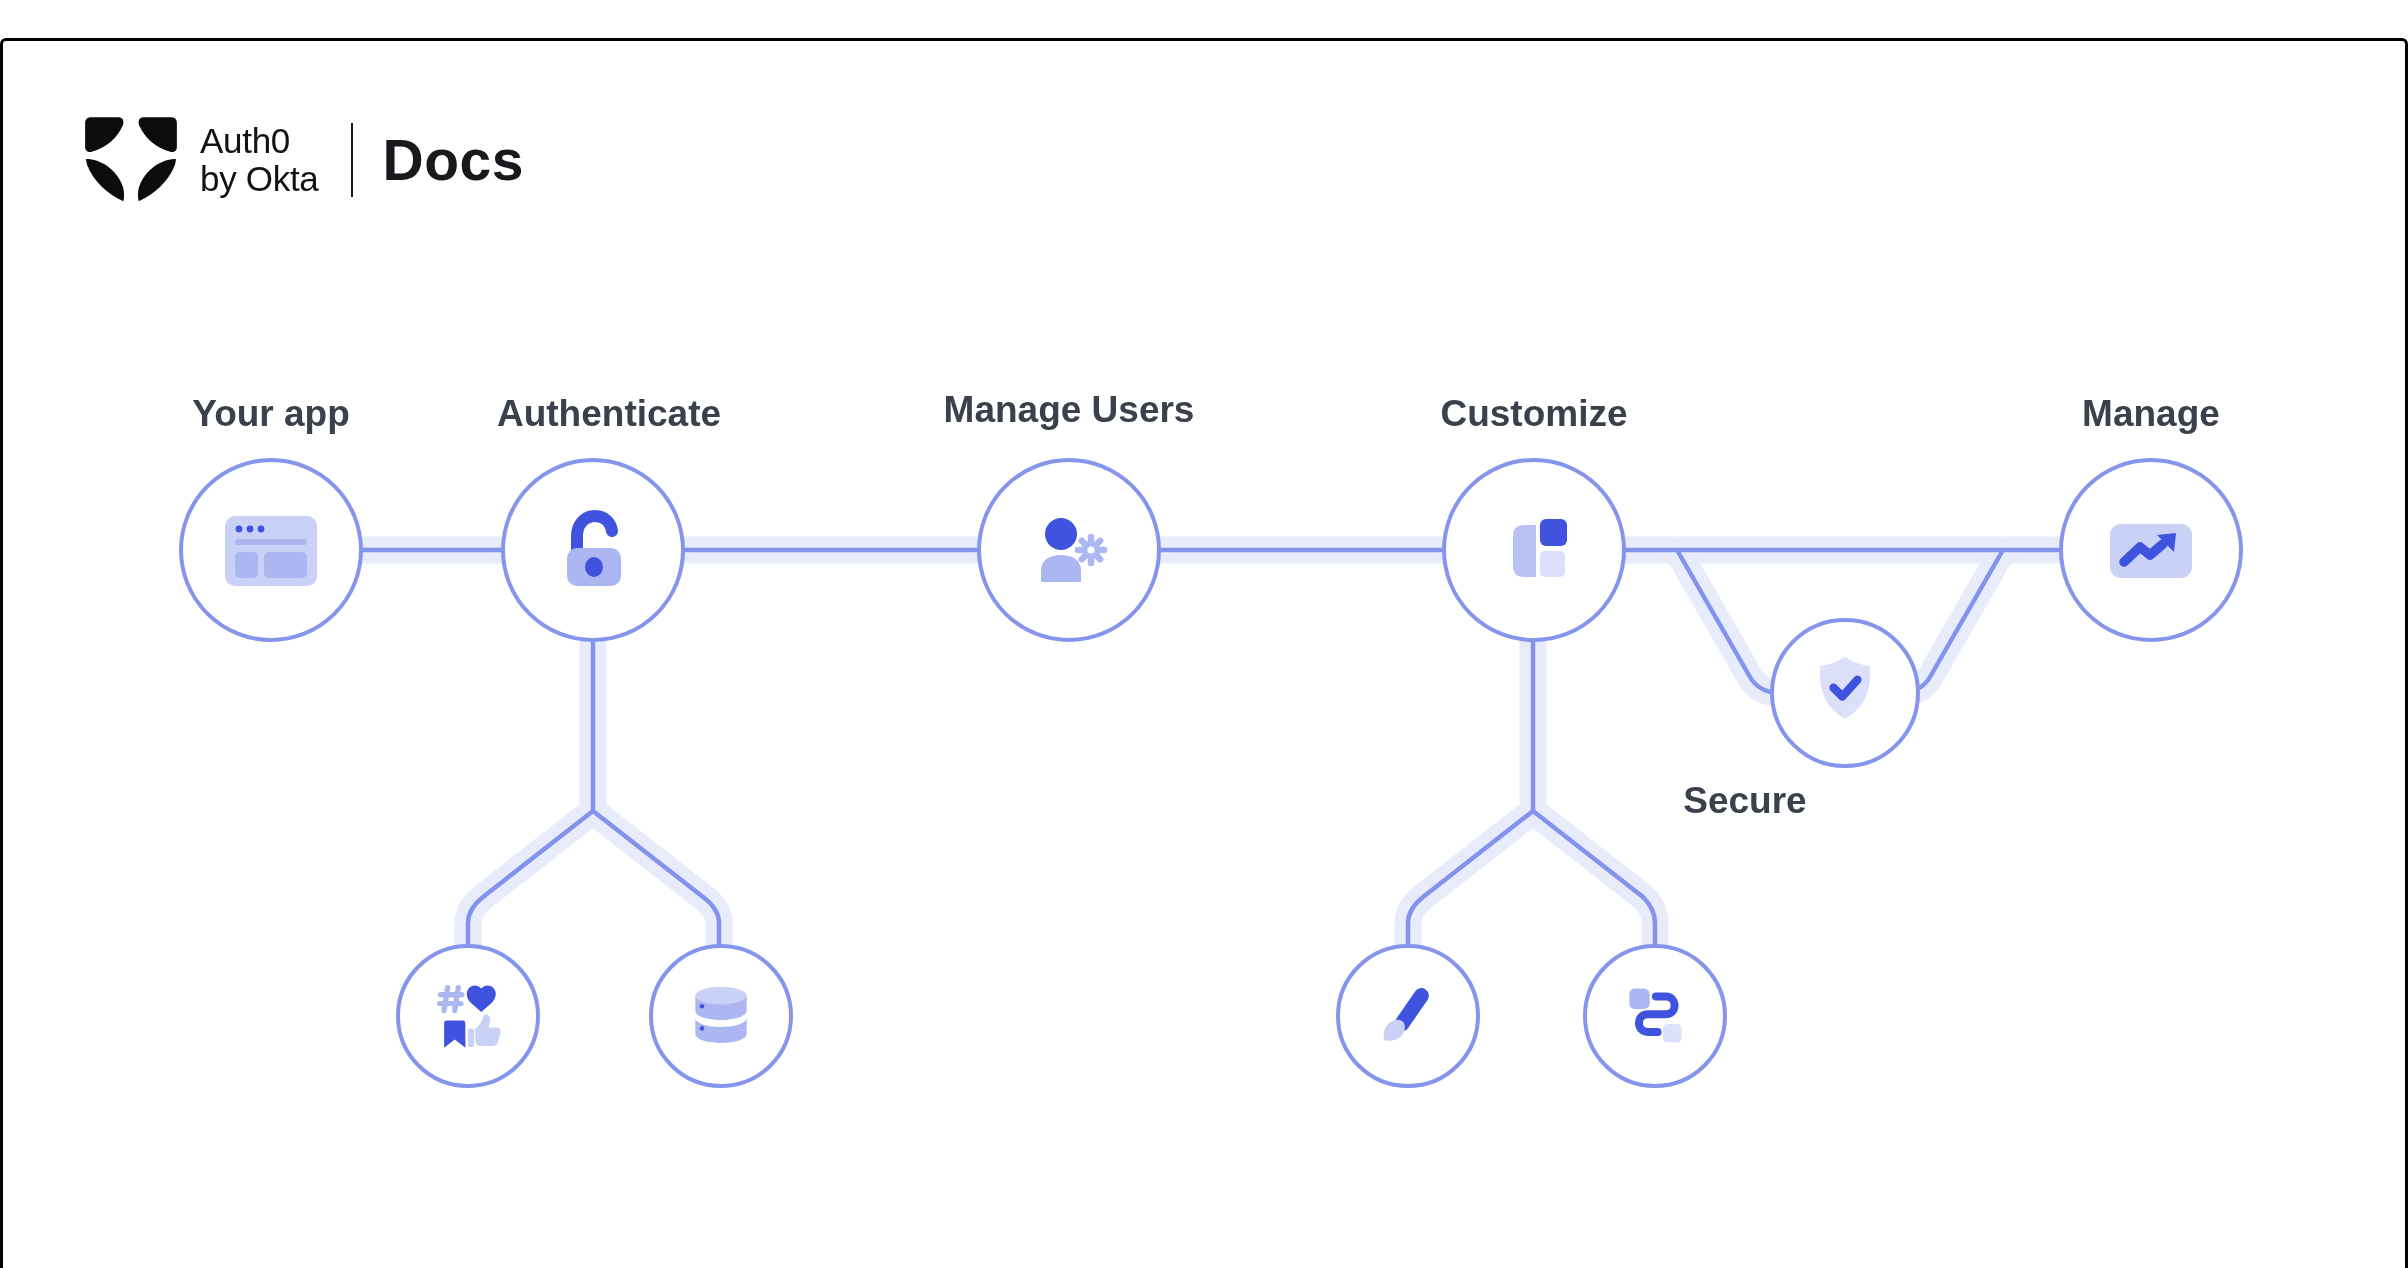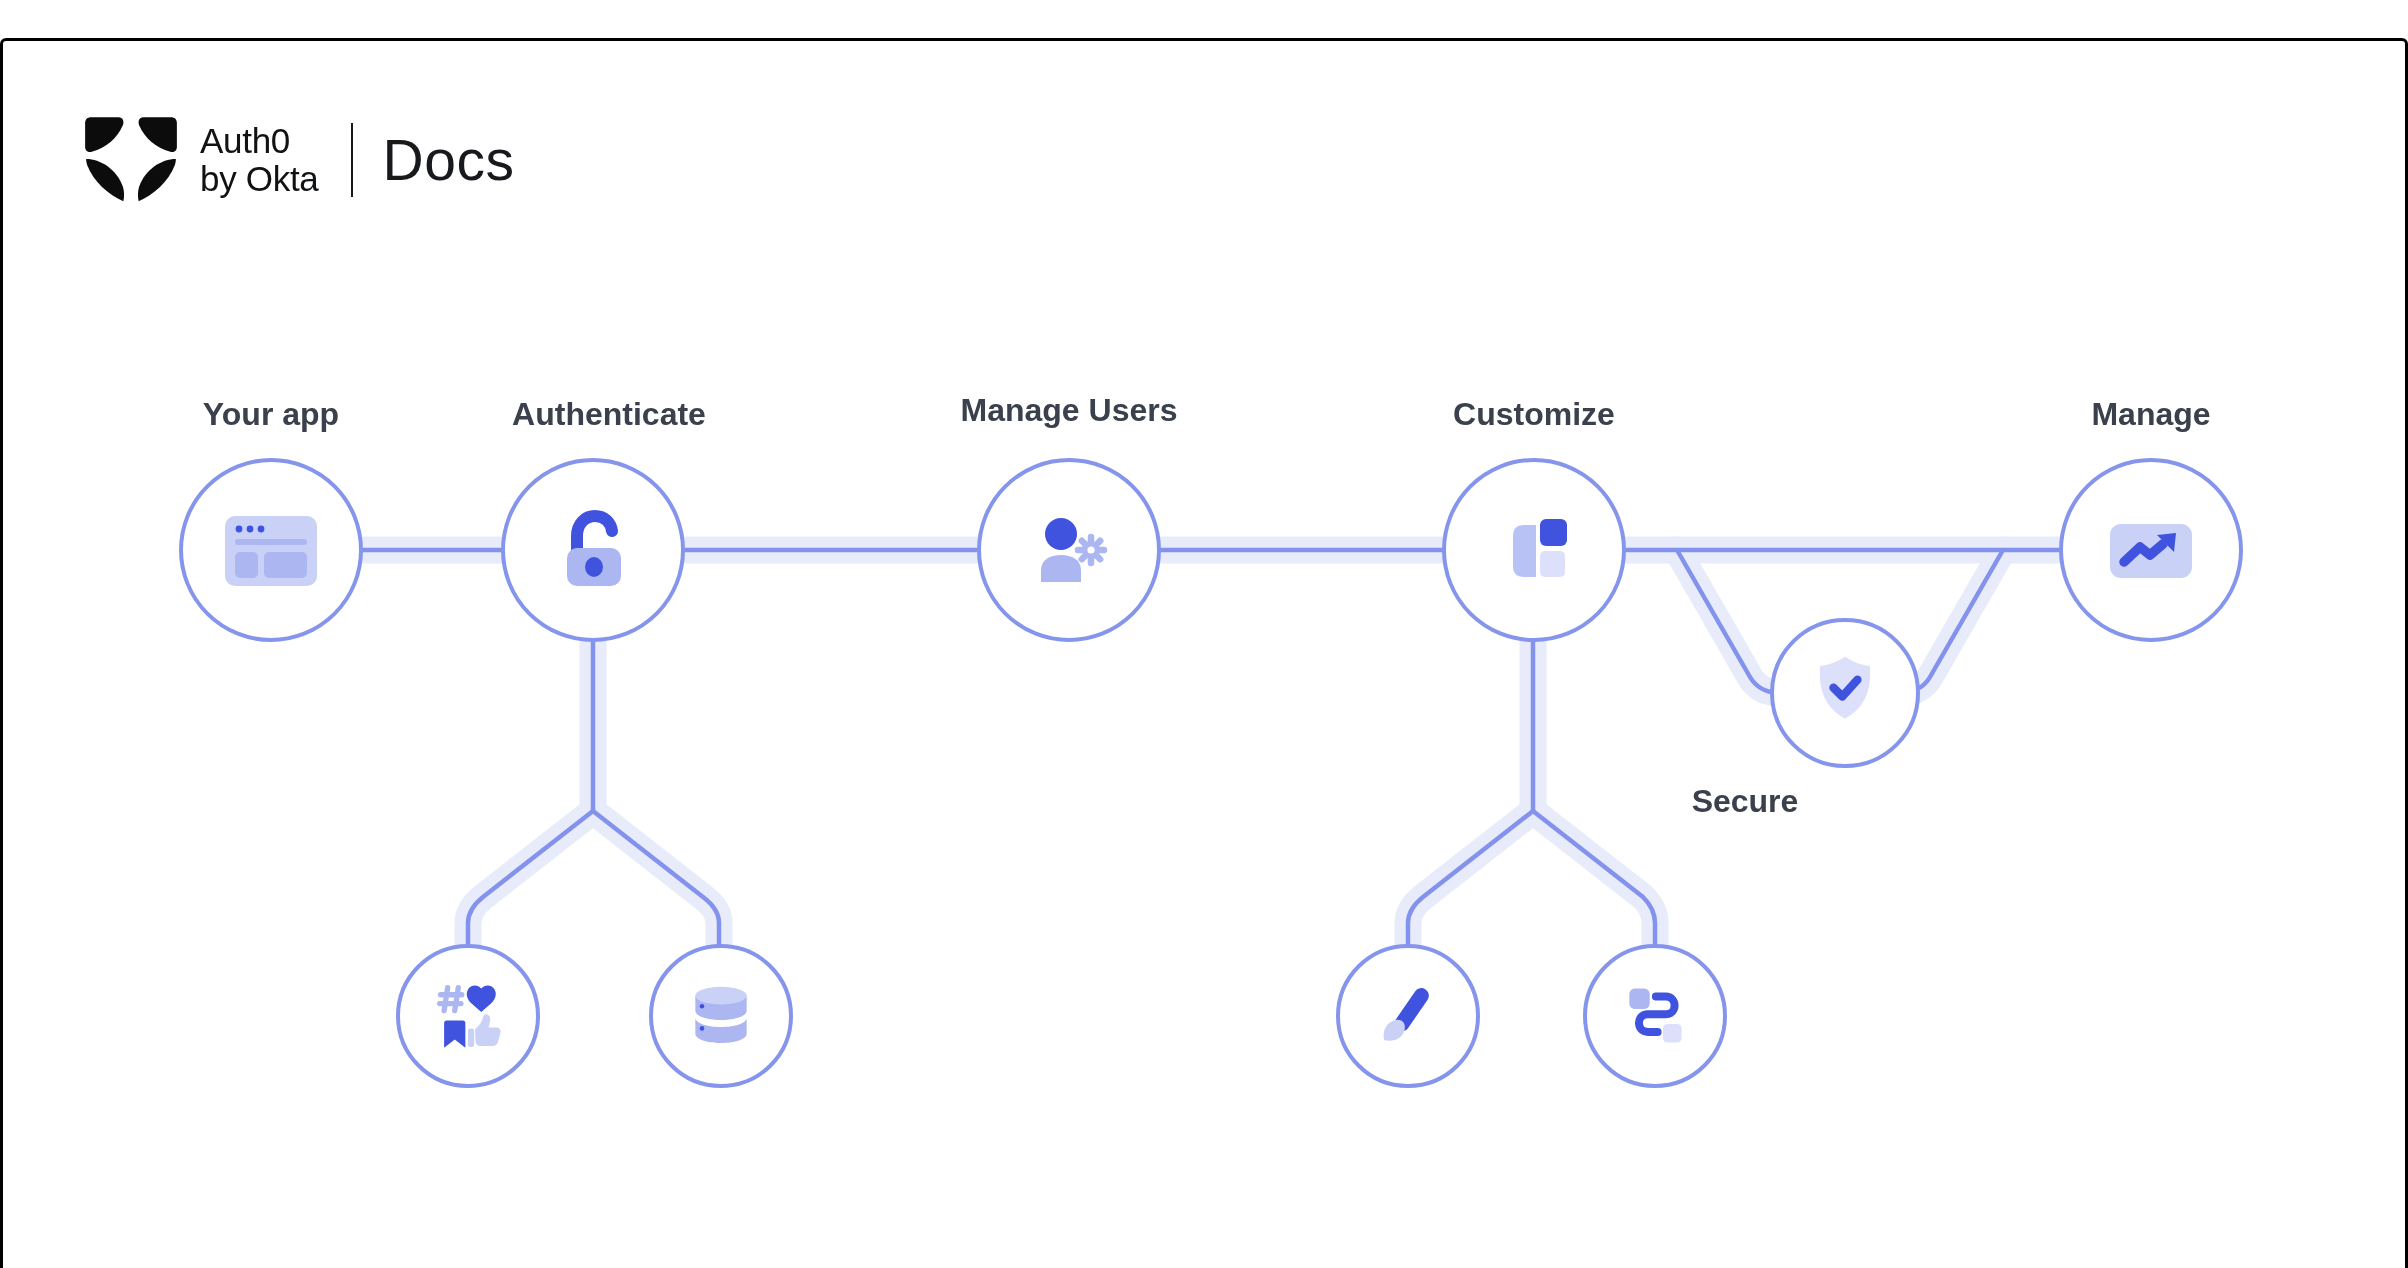--- a/index.html
+++ b/index.html
@@ -38,39 +38,39 @@
     margin-left:18px;
     font-size:35px;font-weight:500;line-height:38px;
     color:#101214;letter-spacing:-0.3px;
   }
   .brand-text span{display:block;}
   .logo-divider{
     width:2px;height:74px;background:#17191c;
     margin:0 30px 0 32px;
   }
   .docs-title{
-    font-size:57px;font-weight:400;color:#17191c;letter-spacing:0.5px;
+    font-size:57px;font-weight:700;color:#17191c;letter-spacing:0.5px;
   }
   
   .connectors{position:absolute;left:0;top:0;z-index:1;}
   .node{
     position:absolute;z-index:2;
     background:#fff;
     border:4px solid var(--c-circle-border,#8695ec);
     border-radius:50%;
     display:flex;align-items:center;justify-content:center;
     cursor:pointer;
   }
   .node.main{width:184px;height:184px;top:417px;}
   .node.sub{width:144px;height:144px;top:903px;}
   .node.secure{width:150px;height:150px;top:577px;left:1767px;}
   .node-label{
     position:absolute;z-index:3;
     transform:translate(-50%,-50%);
-    font-size:32px;font-weight:700;color:var(--c-label,#3a414c);
+    font-size:37px;font-weight:700;color:var(--c-label,#3a414c);
     white-space:nowrap;
   }
   .tagline{
     position:absolute;z-index:3;left:0;top:1136px;width:100%;
     text-align:center;
     font-size:29px;font-weight:700;letter-spacing:2.4px;
     color:var(--c-label,#3a414c);
     text-transform:uppercase;
   }
 </style>

